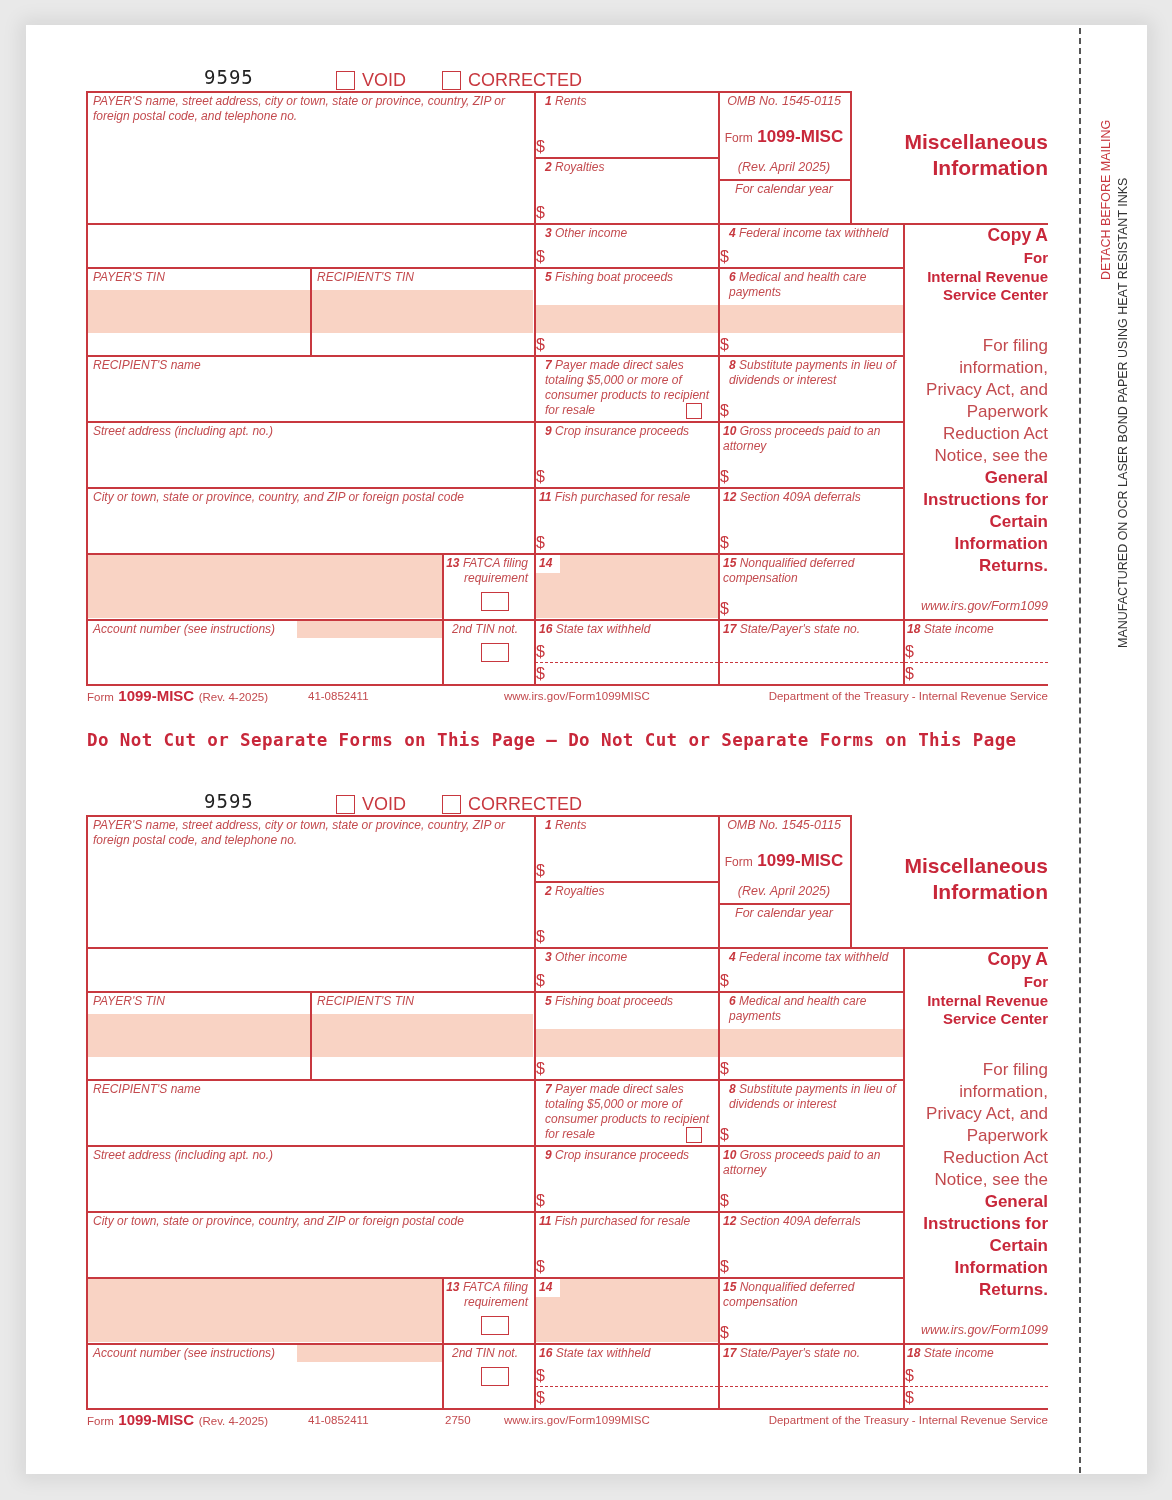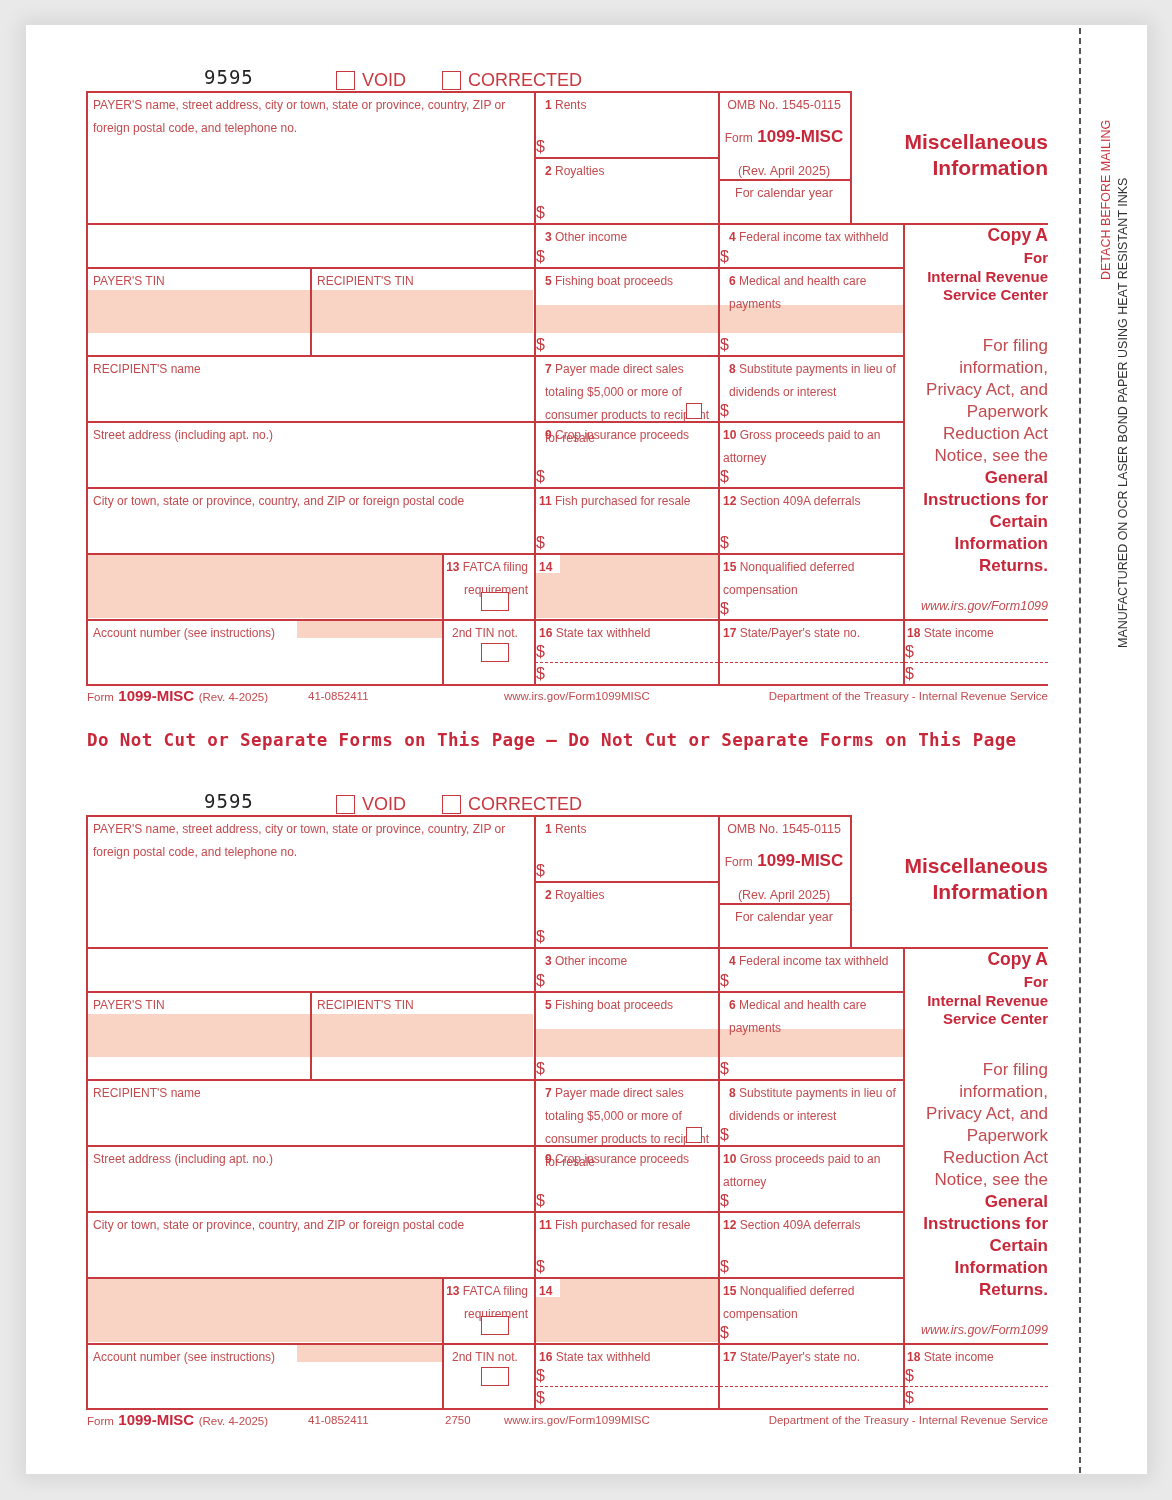--- a/index.html
+++ b/index.html
@@ -4,21 +4,21 @@
 <style>
   html,body{margin:0;padding:0;}
   body{width:1172px;height:1500px;background:#e9e9e9;position:relative;overflow:hidden;font-family:"Liberation Sans",sans-serif;color:#c8383f;}
   .sheet{position:absolute;left:26px;top:25px;width:1121px;height:1449px;background:#fff;box-shadow:0 0 18px 6px rgba(0,0,0,0.08);}
   .form{position:absolute;left:0;width:1172px;height:700px;}
   .abs{position:absolute;}
   .ln{position:absolute;background:#c8383f;}
   .h{height:1.5px;}
   .v{width:1.5px;}
   .shade{position:absolute;background:#f9d3c4;}
-  .lbl{position:absolute;font-size:12px;line-height:23px;color:#c34a4e;}
+  .lbl{position:absolute;font-size:12px;line-height:15px;color:#c34a4e;font-style:italic;}
   .lbl b{font-weight:bold;color:#c8383f;}
   .dollar{position:absolute;font-size:16px;color:#c8383f;line-height:16px;}
   .cb{position:absolute;border:1px solid #c8383f;background:#fff;}
   .big{font-weight:bold;color:#c8273a;}
   .right{text-align:right;}
   .ocr{position:absolute;font-family:"DejaVu Sans Mono",monospace;font-size:19px;color:#222;letter-spacing:1px;}
   .dashh{position:absolute;height:0;border-top:1px dashed #c8383f;}
   .vert{position:absolute;transform-origin:left top;transform:rotate(-90deg);white-space:nowrap;font-size:13px;}
   .dashv{position:absolute;left:1079px;top:28px;height:1445px;width:0;border-left:2px dashed #555;}
 </style>

